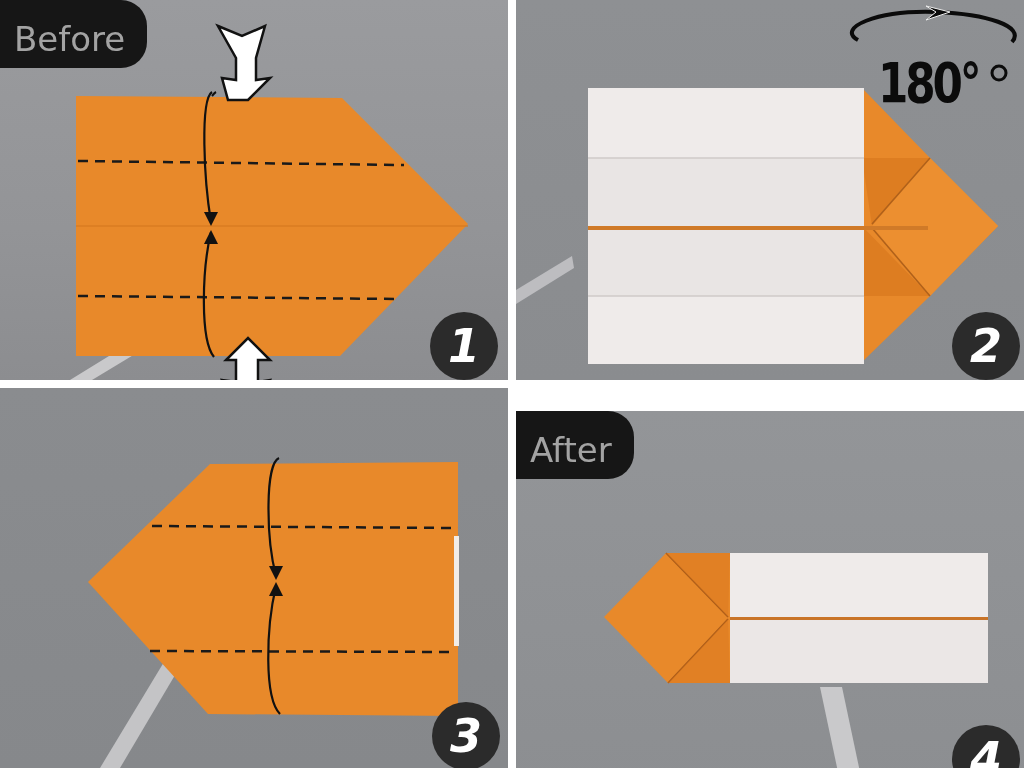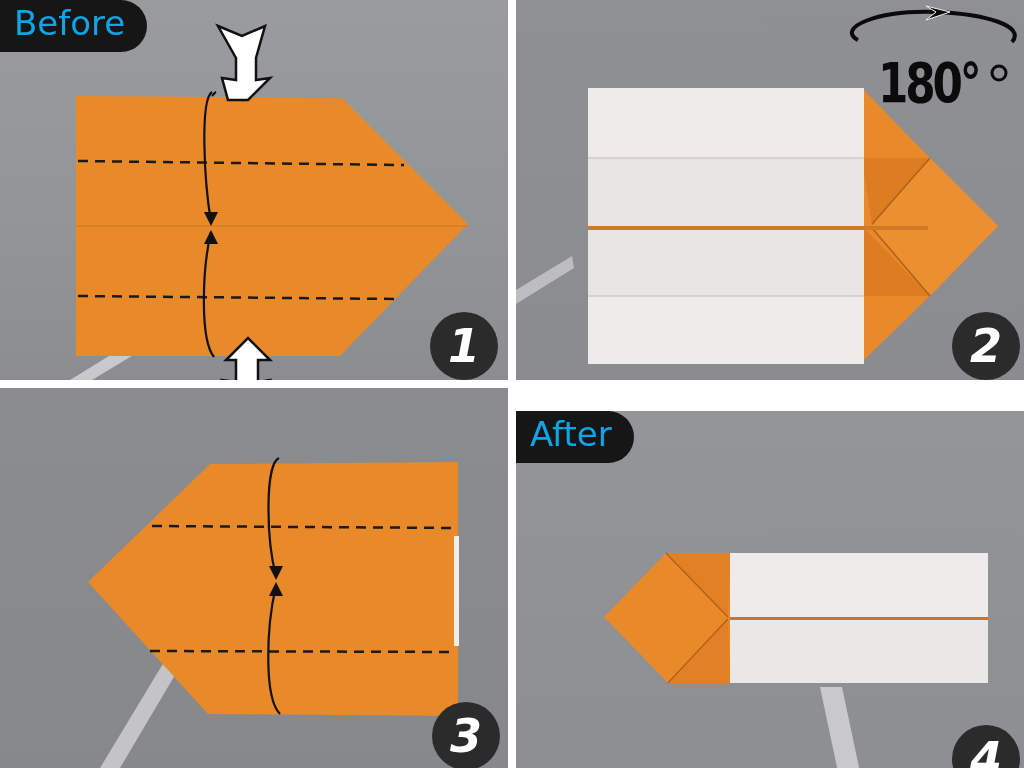--- a/index.html
+++ b/index.html
@@ -7,24 +7,24 @@
     body { position: relative; font-family: "Liberation Sans", sans-serif; }
 
     .panel { position: absolute; overflow: hidden; background: #8f9194; }
     #p1 { left: 0; top: 0; width: 508px; height: 380px; background: linear-gradient(180deg, #9a9b9e 0%, #939497 60%, #8c8d90 100%); }
     #p2 { left: 516px; top: 0; width: 508px; height: 380px; background: linear-gradient(180deg, #8e9093 0%, #8a8c8f 100%); padding-left: 16px; }
     #p3 { left: 0; top: 388px; width: 508px; height: 380px; background: linear-gradient(180deg, #8a8c8f 0%, #86888b 100%); }
     #p4 { left: 516px; top: 411px; width: 508px; height: 380px; background: linear-gradient(180deg, #939598 0%, #8c8e91 100%); }
 
     .tag {
       position: absolute; left: 0; top: 0;
-      background: #161616; color: #0ea5e9;
+      background: #161616; color: #a3a3a3;
       font-family: "DejaVu Sans", sans-serif;
       font-size: 34px; font-weight: normal;
-      padding: 6px 22px 12px 14px;
+      padding: 22px 22px 12px 14px;
       border-radius: 0 0 26px 0;
       border-top-right-radius: 26px;
       line-height: 1;
     }
     #p2 .tag, #p4 .tag { border-top-left-radius: 0; }
 
     .stepnum {
       position: absolute; width: 68px; height: 68px; border-radius: 50%;
       background: #2b2b2b; color: #ffffff;
       font-family: "DejaVu Sans", sans-serif; font-weight: bold; font-style: italic;

